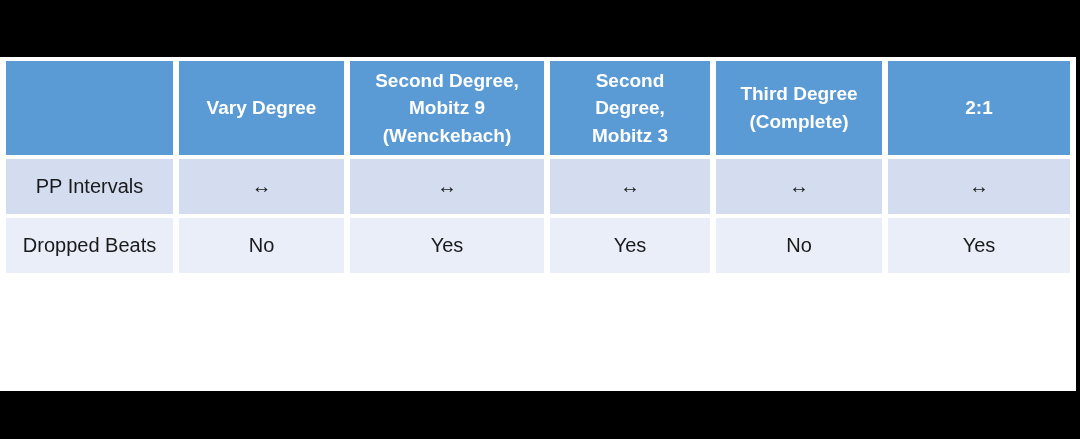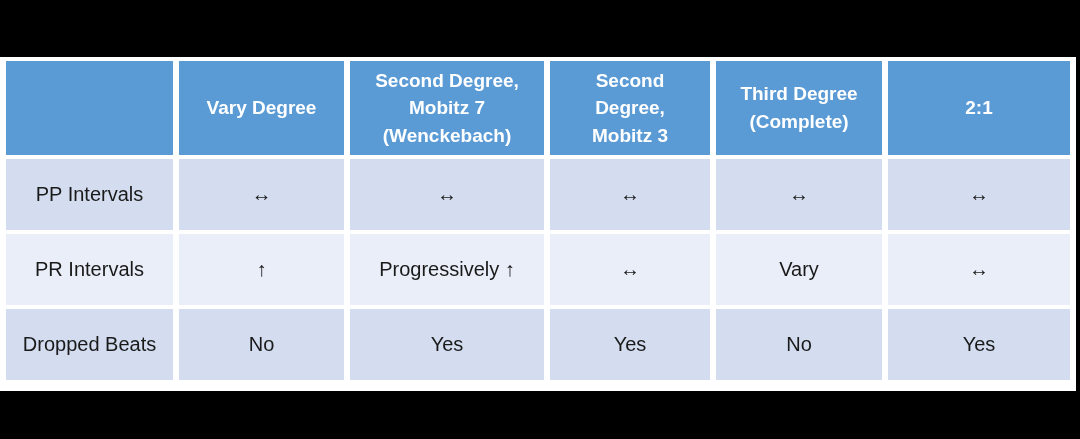--- a/index.html
+++ b/index.html
@@ -38,21 +38,21 @@
     white-space: pre-line;
     line-height: 1.45;
     height: 94px;
     padding: 0 4px;
   }
   table.av-table td {
     font-size: 20px;
     color: #1a1a1a;
     text-align: center;
     vertical-align: middle;
-    height: 71px;
+    height: 55px;
     padding: 0 4px;
   }
   table.av-table tbody tr:nth-child(odd) td { background: #d3ddef; }
   table.av-table tbody tr:nth-child(even) td { background: #eaeef8; }
 </style>
 </head>
 <body>
 
 <div class="slide">
   <table class="av-table">
@@ -62,48 +62,40 @@
       <col style="width:194px">
       <col style="width:160px">
       <col style="width:166px">
       <col style="width:182px">
     </colgroup>
     <thead>
       <tr>
         <th></th>
         <th>Vary Degree</th>
         <th>Second Degree,
-Mobitz 7
+Mobitz 9
 (Wenckebach)</th>
         <th>Second
 Degree,
 Mobitz 3</th>
         <th>Third Degree
 (Complete)</th>
         <th>2:1</th>
       </tr>
     </thead>
     <tbody>
       <tr>
         <td>PP Intervals</td>
         <td>↔</td>
         <td>↔</td>
         <td>↔</td>
         <td>↔</td>
         <td>↔</td>
       </tr>
       <tr>
-        <td>PR Intervals</td>
-        <td>↑</td>
-        <td>Progressively ↑</td>
-        <td>↔</td>
-        <td>Vary</td>
-        <td>↔</td>
-      </tr>
-      <tr>
         <td>Dropped Beats</td>
         <td>No</td>
         <td>Yes</td>
         <td>Yes</td>
         <td>No</td>
         <td>Yes</td>
       </tr>
     </tbody>
   </table>
 </div>

